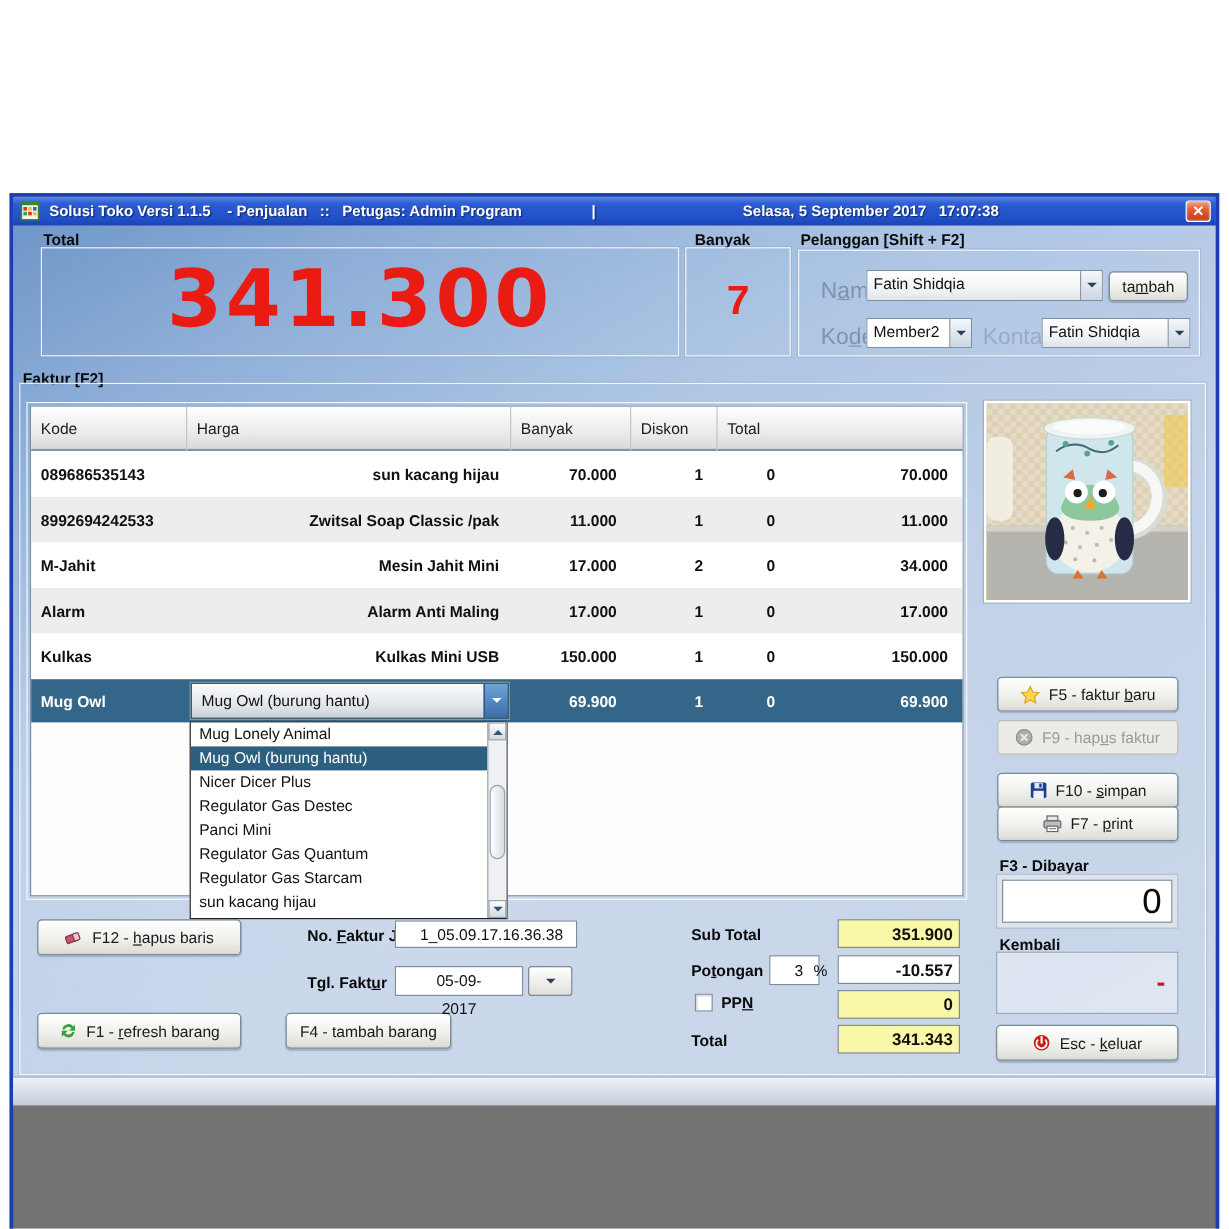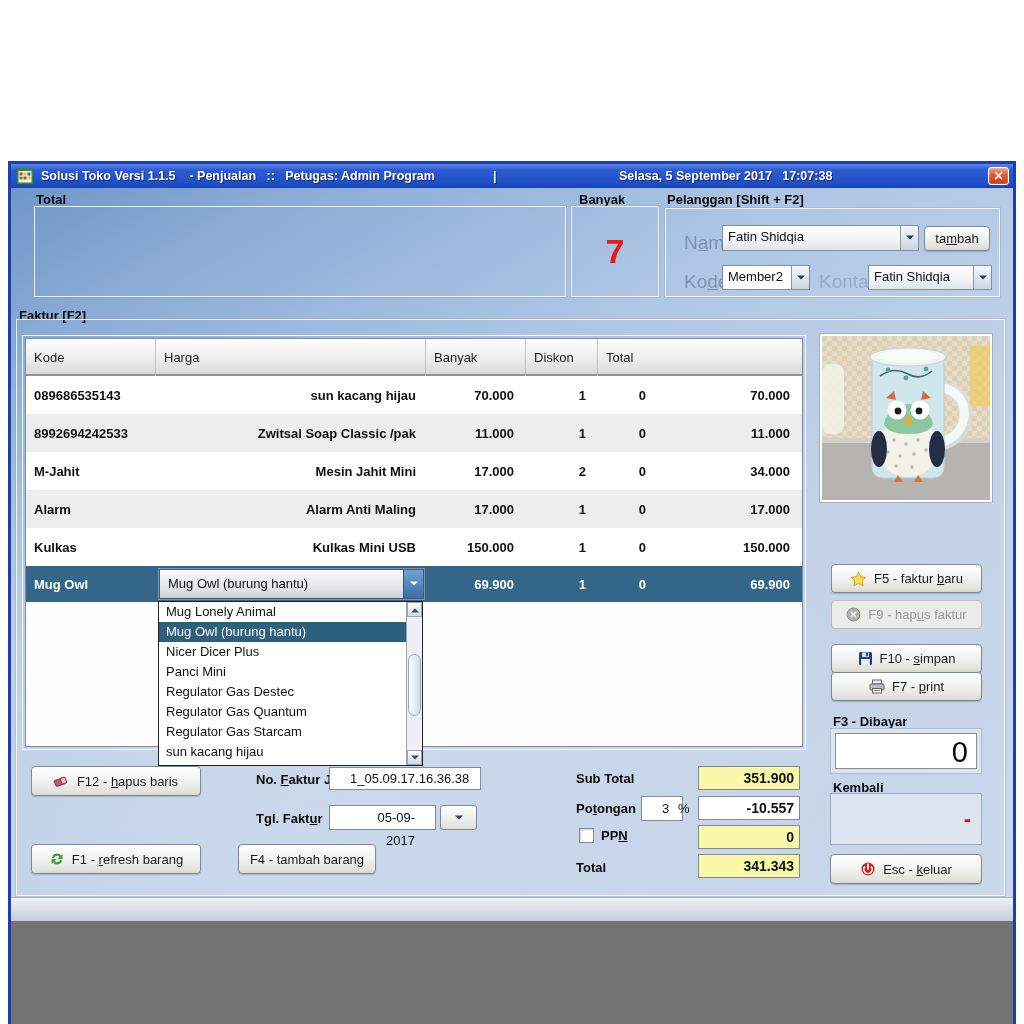--- a/index.html
+++ b/index.html
@@ -147,20 +147,21 @@
       <span class="ttext t-left">Solusi Toko Versi 1.1.5    - Penjualan   ::   Petugas: Admin Program</span>
       <span class="ttext t-sep">|</span>
       <span class="ttext t-right">Selasa, 5 September 2017   17:07:38</span>
       <div class="close-btn">✕</div>
     </div>
 
     <div class="content">
 
       <div class="glabel" style="left:25px; top:4px;">Total</div>
       <div class="gbox" style="left:23px; top:18px; width:532px; height:91px;"></div>
+      <div class="big-total">341.300</div>
 
       <div class="glabel" style="left:568px; top:4px;">Banyak</div>
       <div class="gbox" style="left:560px; top:18px; width:88px; height:91px;"></div>
       <div class="banyak-val">7</div>
 
       <div class="glabel" style="left:656px; top:4px;">Pelanggan [Shift + F2]</div>
       <div class="gbox" style="left:654px; top:20px; width:335px; height:89px;">
         <span class="faint" style="left:18px; top:23px;">N<u>a</u>ma</span>
         <div class="combo" style="left:56px; top:16px; width:197px; height:26px;">
           <div class="cfield">Fatin Shidqia</div>
@@ -244,22 +245,22 @@
 
       <div class="row-combo">
         <div class="cfield">Mug Owl (burung hantu)</div>
         <div class="carrow"></div>
       </div>
 
       <div class="dropdown">
         <div class="dd-item">Mug Lonely Animal</div>
         <div class="dd-item sel">Mug Owl (burung hantu)</div>
         <div class="dd-item">Nicer Dicer Plus</div>
+        <div class="dd-item">Regulator Gas Destec</div>
         <div class="dd-item">Panci Mini</div>
-        <div class="dd-item">Regulator Gas Destec</div>
         <div class="dd-item">Regulator Gas Quantum</div>
         <div class="dd-item">Regulator Gas Starcam</div>
         <div class="dd-item">sun kacang hijau</div>
         <div class="dd-sb">
           <div class="sb-btn sb-up"></div>
           <div class="sb-thumb"></div>
           <div class="sb-btn sb-down"></div>
         </div>
       </div>
 
@@ -277,21 +278,21 @@
         </svg>
         <span>F1 - <u>r</u>efresh barang</span>
       </div>
       <div class="xp-btn" style="left:227px; top:656px; width:138px; height:30px;">
         <span>F4 - tambah baran<u>g</u></span>
       </div>
 
       <div class="glabel" style="left:245px; top:584px;">No. <u>F</u>aktur Jual</div>
       <div class="field center" style="left:318px; top:579px; width:152px; height:23px;">1_05.09.17.16.36.38</div>
       <div class="glabel" style="left:245px; top:623px;">Tgl. Fakt<u>u</u>r</div>
-      <div class="field center" style="left:318px; top:617px; width:107px; height:25px; line-height:23px;text-align:right;">05-09-2017</div>
+      <div class="field center" style="left:318px; top:617px; width:107px; height:25px; line-height:23px;">05-09-2017</div>
       <div class="drop-btn" style="left:429px; top:617px; width:37px; height:25px;"></div>
 
       <div class="glabel" style="left:565px; top:583px;">Sub Total</div>
       <div class="val-box yellow" style="left:687px; top:578px;">351.900</div>
 
       <div class="glabel" style="left:565px; top:613px;">Po<u>t</u>ongan</div>
       <div class="field center" style="left:630px; top:608px; width:32px; height:25px; line-height:23px;">3</div>
       <div class="glabel" style="left:667px; top:613px; font-weight:normal;">%</div>
       <div class="val-box white" style="left:687px; top:608px;">-10.557</div>
 

